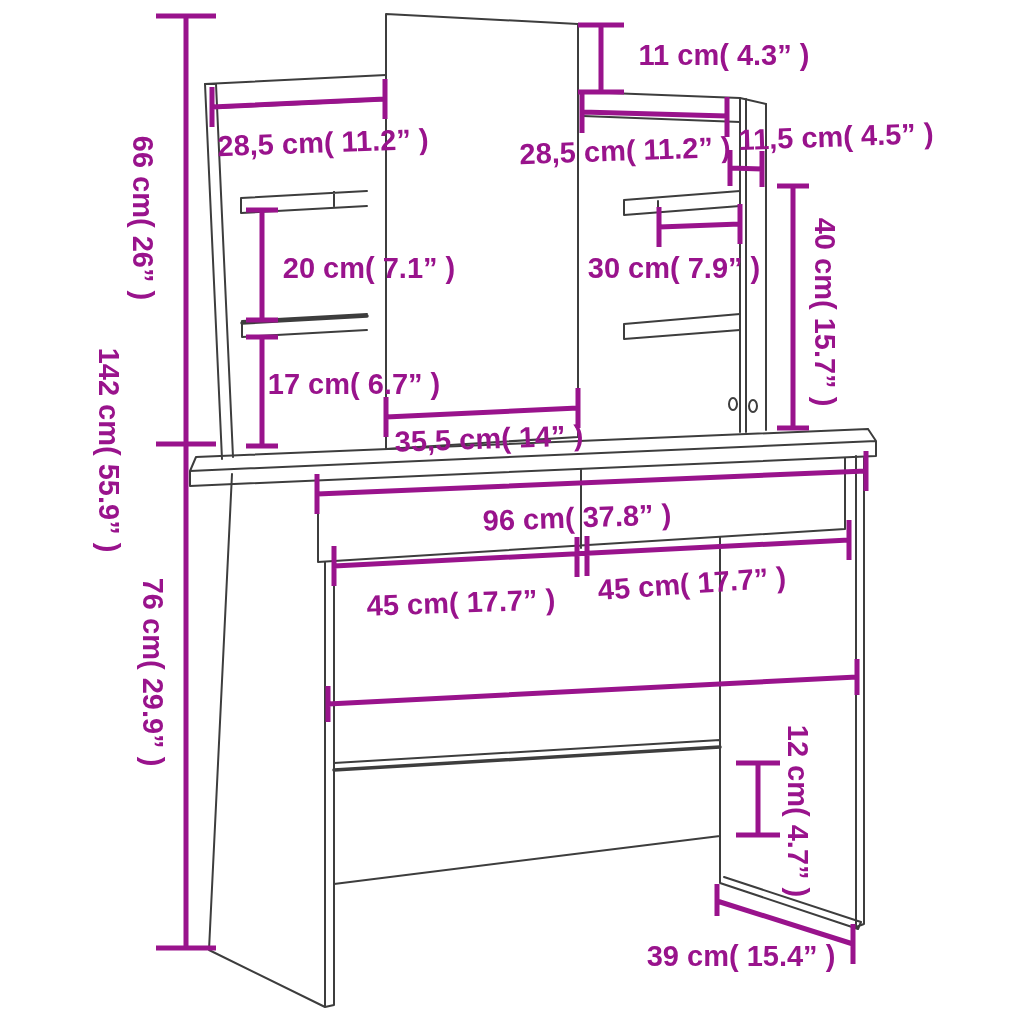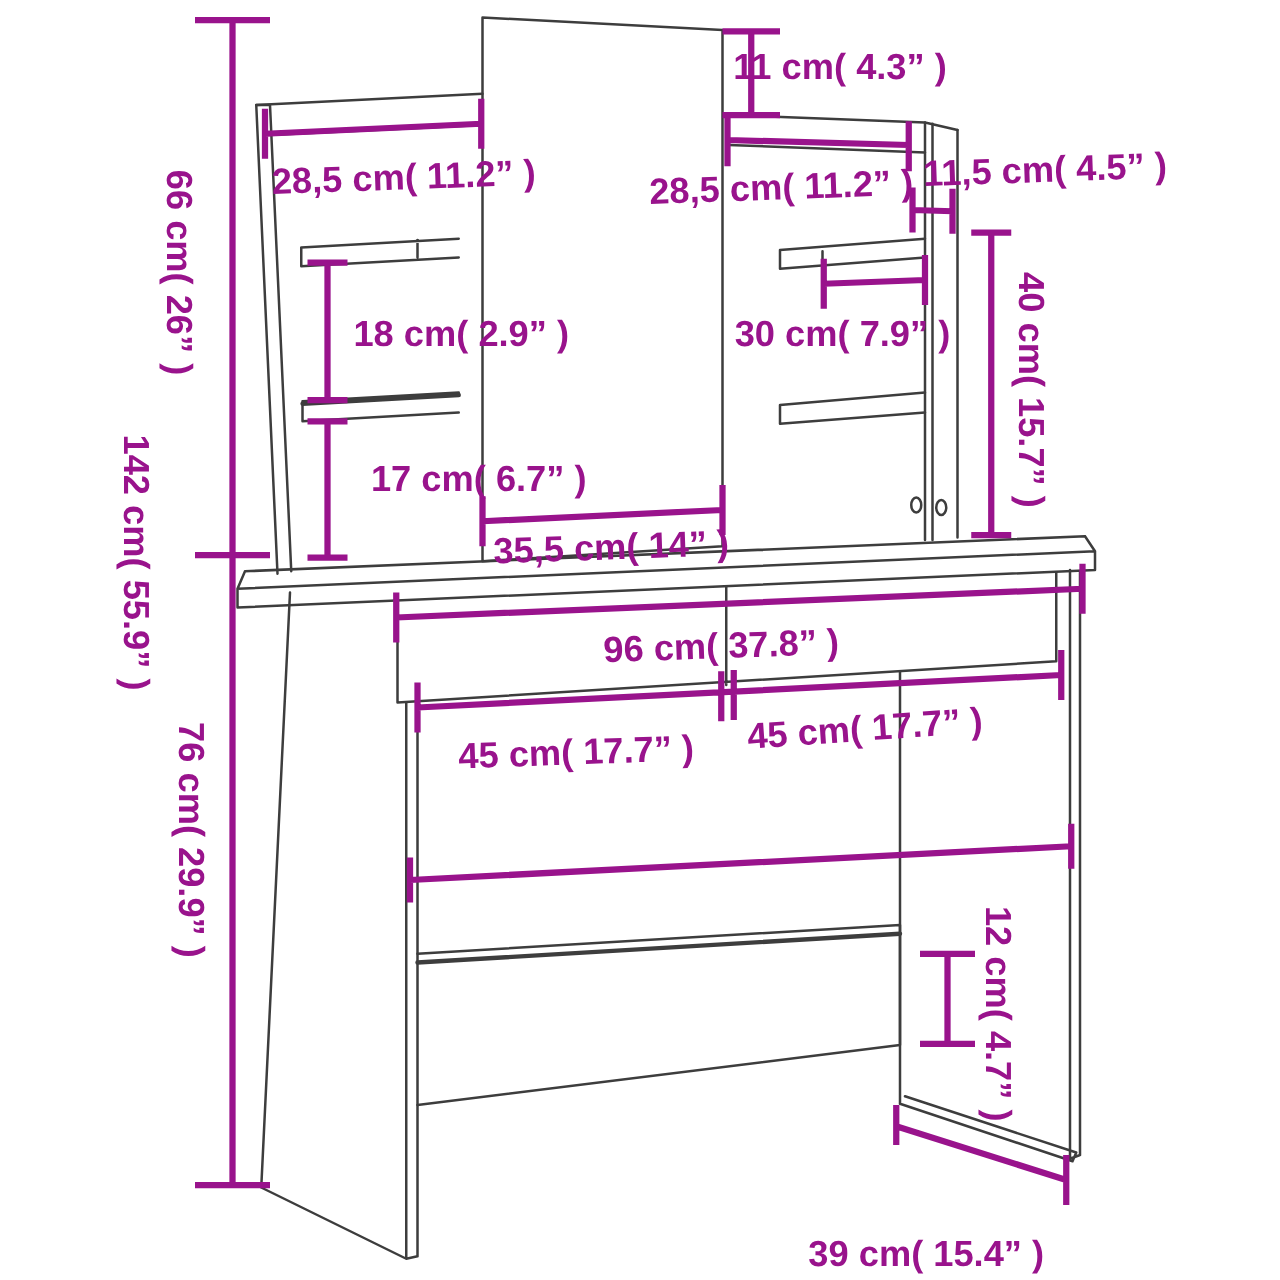--- a/index.html
+++ b/index.html
@@ -54,30 +54,30 @@
       <path d="M262,337 V446 M246,337 H278 M246,446 H278"></path>
       <path d="M386,417 L578,408 M386,397 V437 M578,388 V428"></path>
       <path d="M317,494 L866,471 M317,474 V514 M866,451 V491"></path>
       <path d="M334,566 L849,540 M334,546 V586 M577,537 V577 M587,536 V576 M849,520 V560"></path>
       <path d="M328,704 L857,677 M328,686 V722 M857,659 V695"></path>
       <path d="M758,763 V835 M736,763 H780 M736,835 H780"></path>
       <path d="M717,901 L853,944 M717,884 V916 M853,924 V964"></path>
     </g>
   </svg>
 
-  <div class="dim-label" style="left:672px;top:55px;">11 cm( 4.3” )</div>
+  <div class="dim-label" style="left:724px;top:55px;">11 cm( 4.3” )</div>
   <div class="dim-label t2" style="left:323px;top:143px;">28,5 cm( 11.2” )</div>
   <div class="dim-label t2" style="left:625px;top:151px;">28,5 cm( 11.2” )</div>
   <div class="dim-label t2" style="left:836px;top:137px;">11,5 cm( 4.5” )</div>
   <div class="dim-label vert" style="left:142px;top:218px;">66 cm( 26” )</div>
-  <div class="dim-label" style="left:369px;top:268px;">18 cm( 2.9” )</div>
+  <div class="dim-label" style="left:369px;top:268px;">20 cm( 7.1” )</div>
   <div class="dim-label" style="left:674px;top:268px;">30 cm( 7.9” )</div>
   <div class="dim-label vert" style="left:824px;top:312px;">40 cm( 15.7” )</div>
   <div class="dim-label vert" style="left:108px;top:450px;">142 cm( 55.9” )</div>
-  <div class="dim-label" style="left:354px;top:384px;margin-left:29px;">17 cm( 6.7” )</div>
+  <div class="dim-label" style="left:354px;top:384px;">17 cm( 6.7” )</div>
   <div class="dim-label t2" style="left:489px;top:439px;">35,5 cm( 14” )</div>
   <div class="dim-label t2" style="left:577px;top:518px;">96 cm( 37.8” )</div>
   <div class="dim-label t2" style="left:461px;top:603px;">45 cm( 17.7” )</div>
   <div class="dim-label t4" style="left:692px;top:584px;">45 cm( 17.7” )</div>
   <div class="dim-label vert" style="left:152px;top:672px;">76 cm( 29.9” )</div>
   <div class="dim-label vert" style="left:797px;top:811px;">12 cm( 4.7” )</div>
-  <div class="dim-label" style="left:741px;top:956px;margin-top:48px;">39 cm( 15.4” )</div>
+  <div class="dim-label" style="left:741px;top:956px;">39 cm( 15.4” )</div>
 </div>
 
 </body></html>

